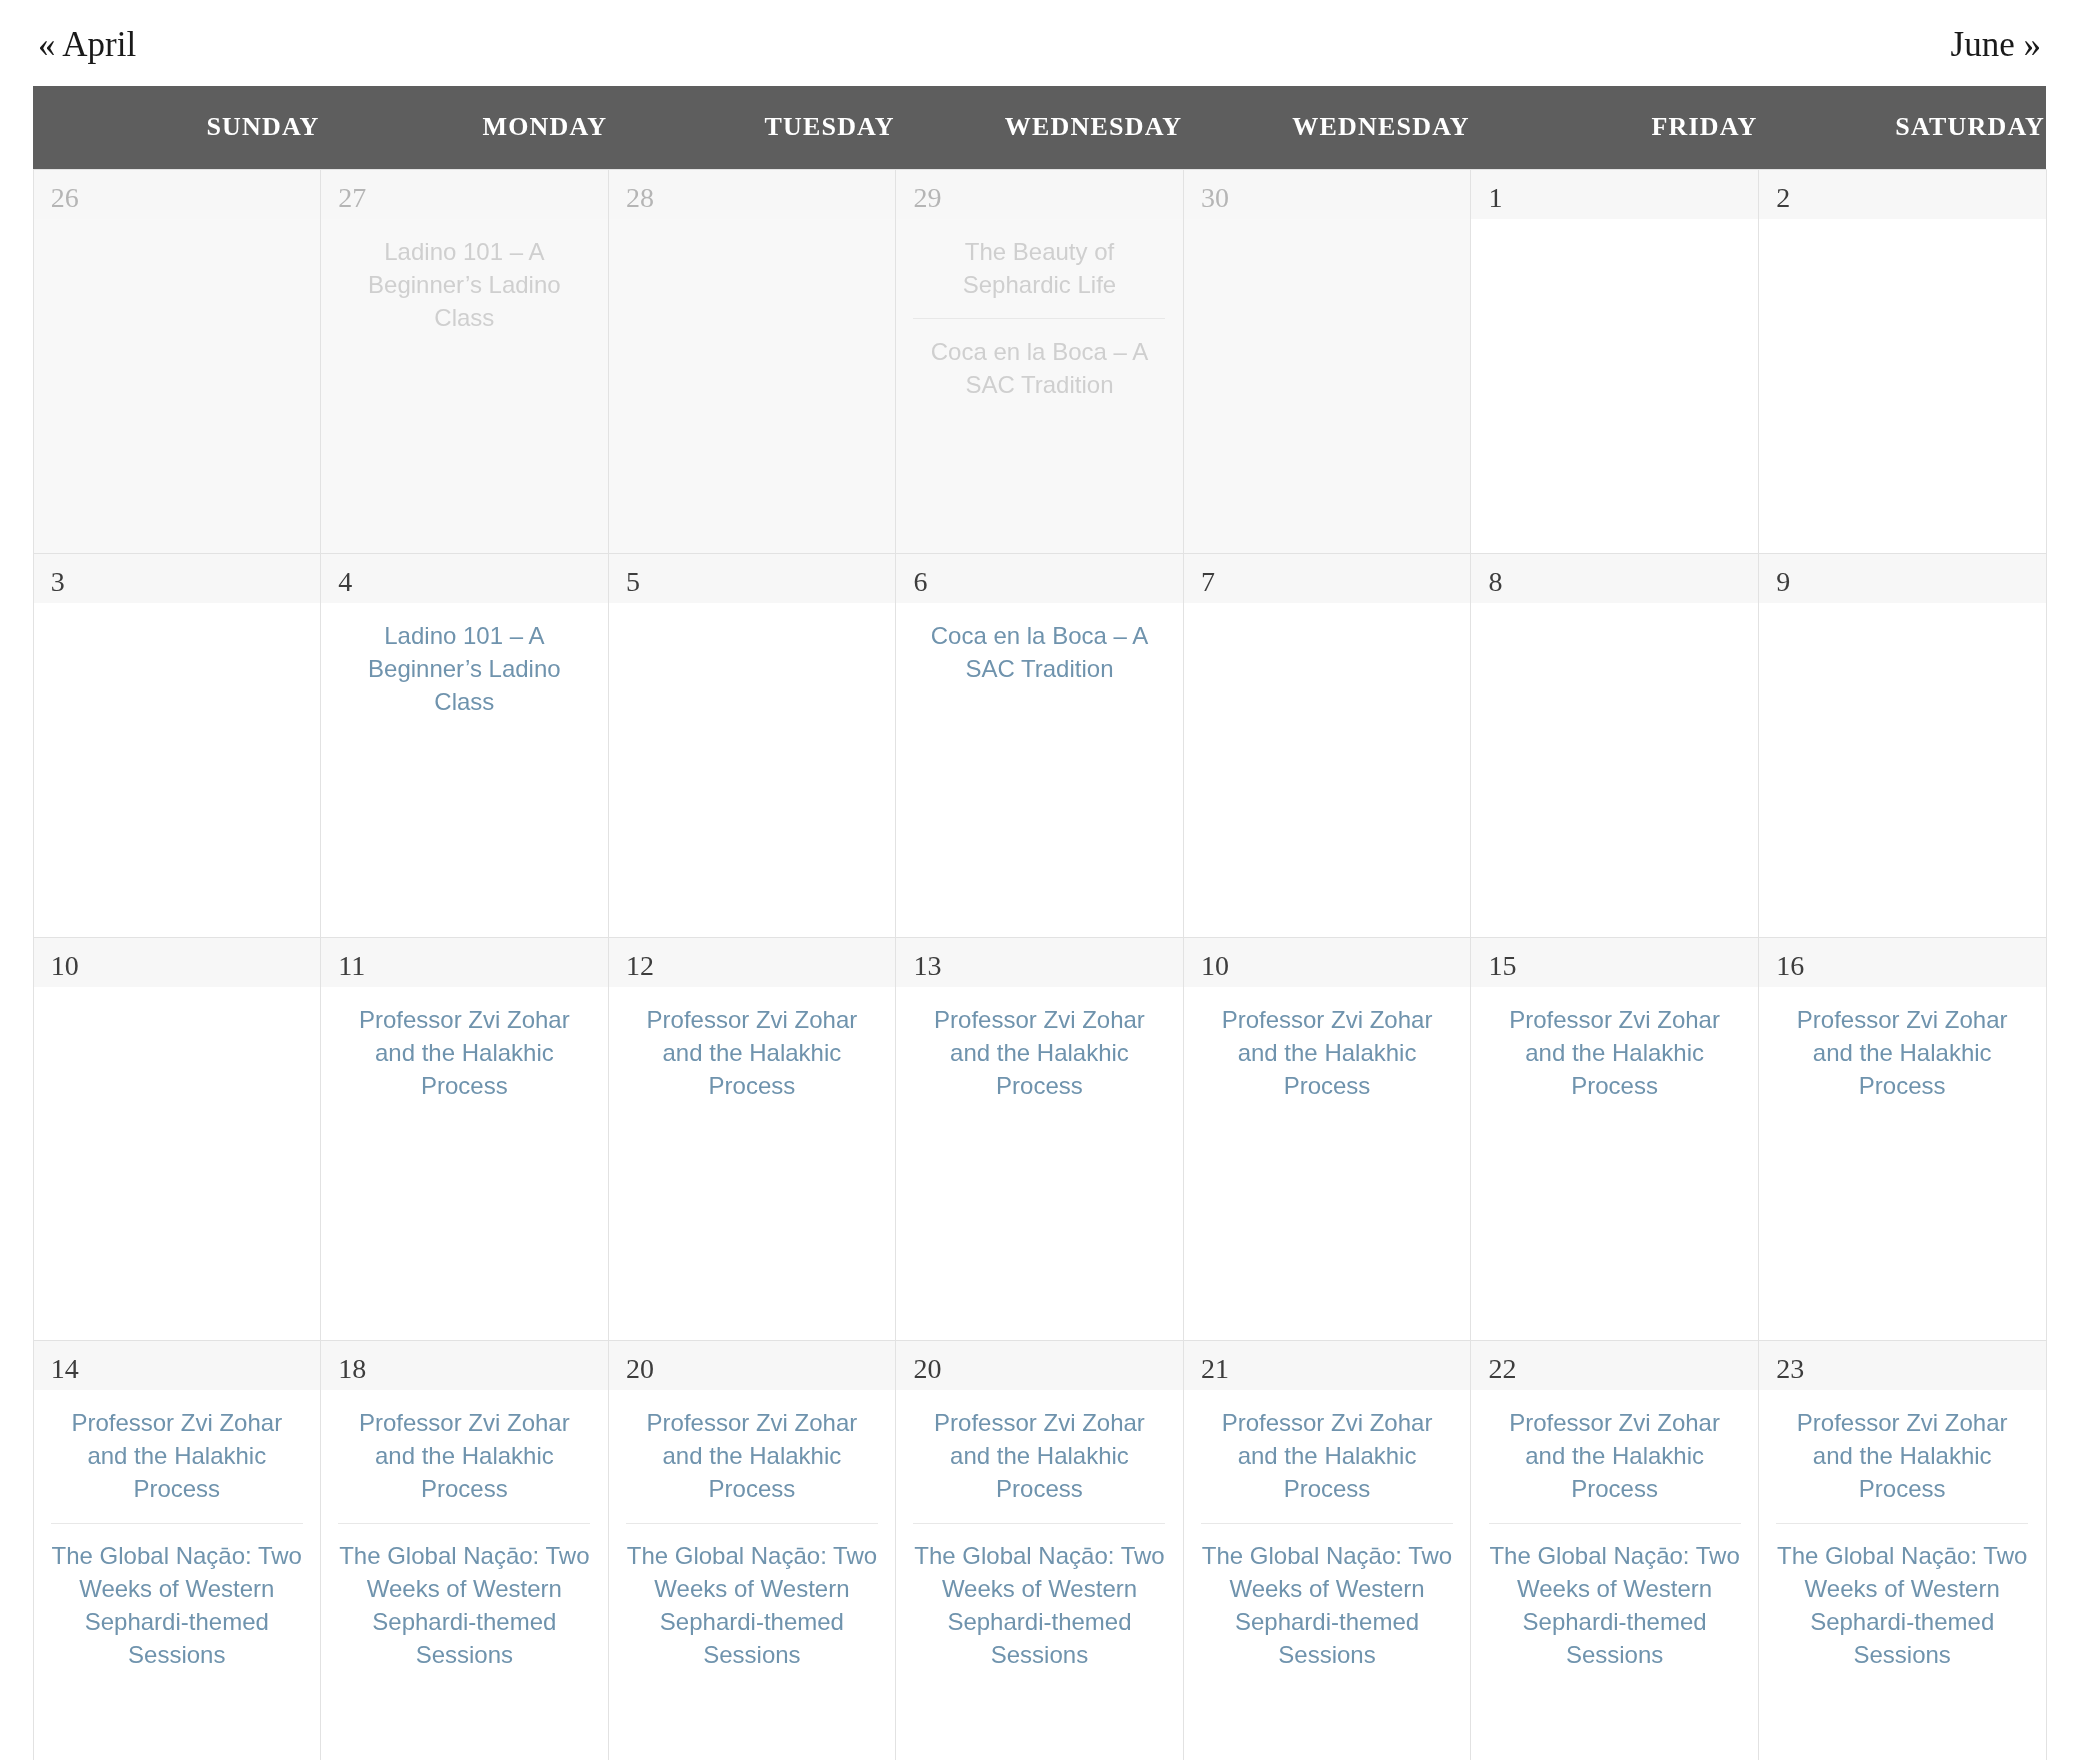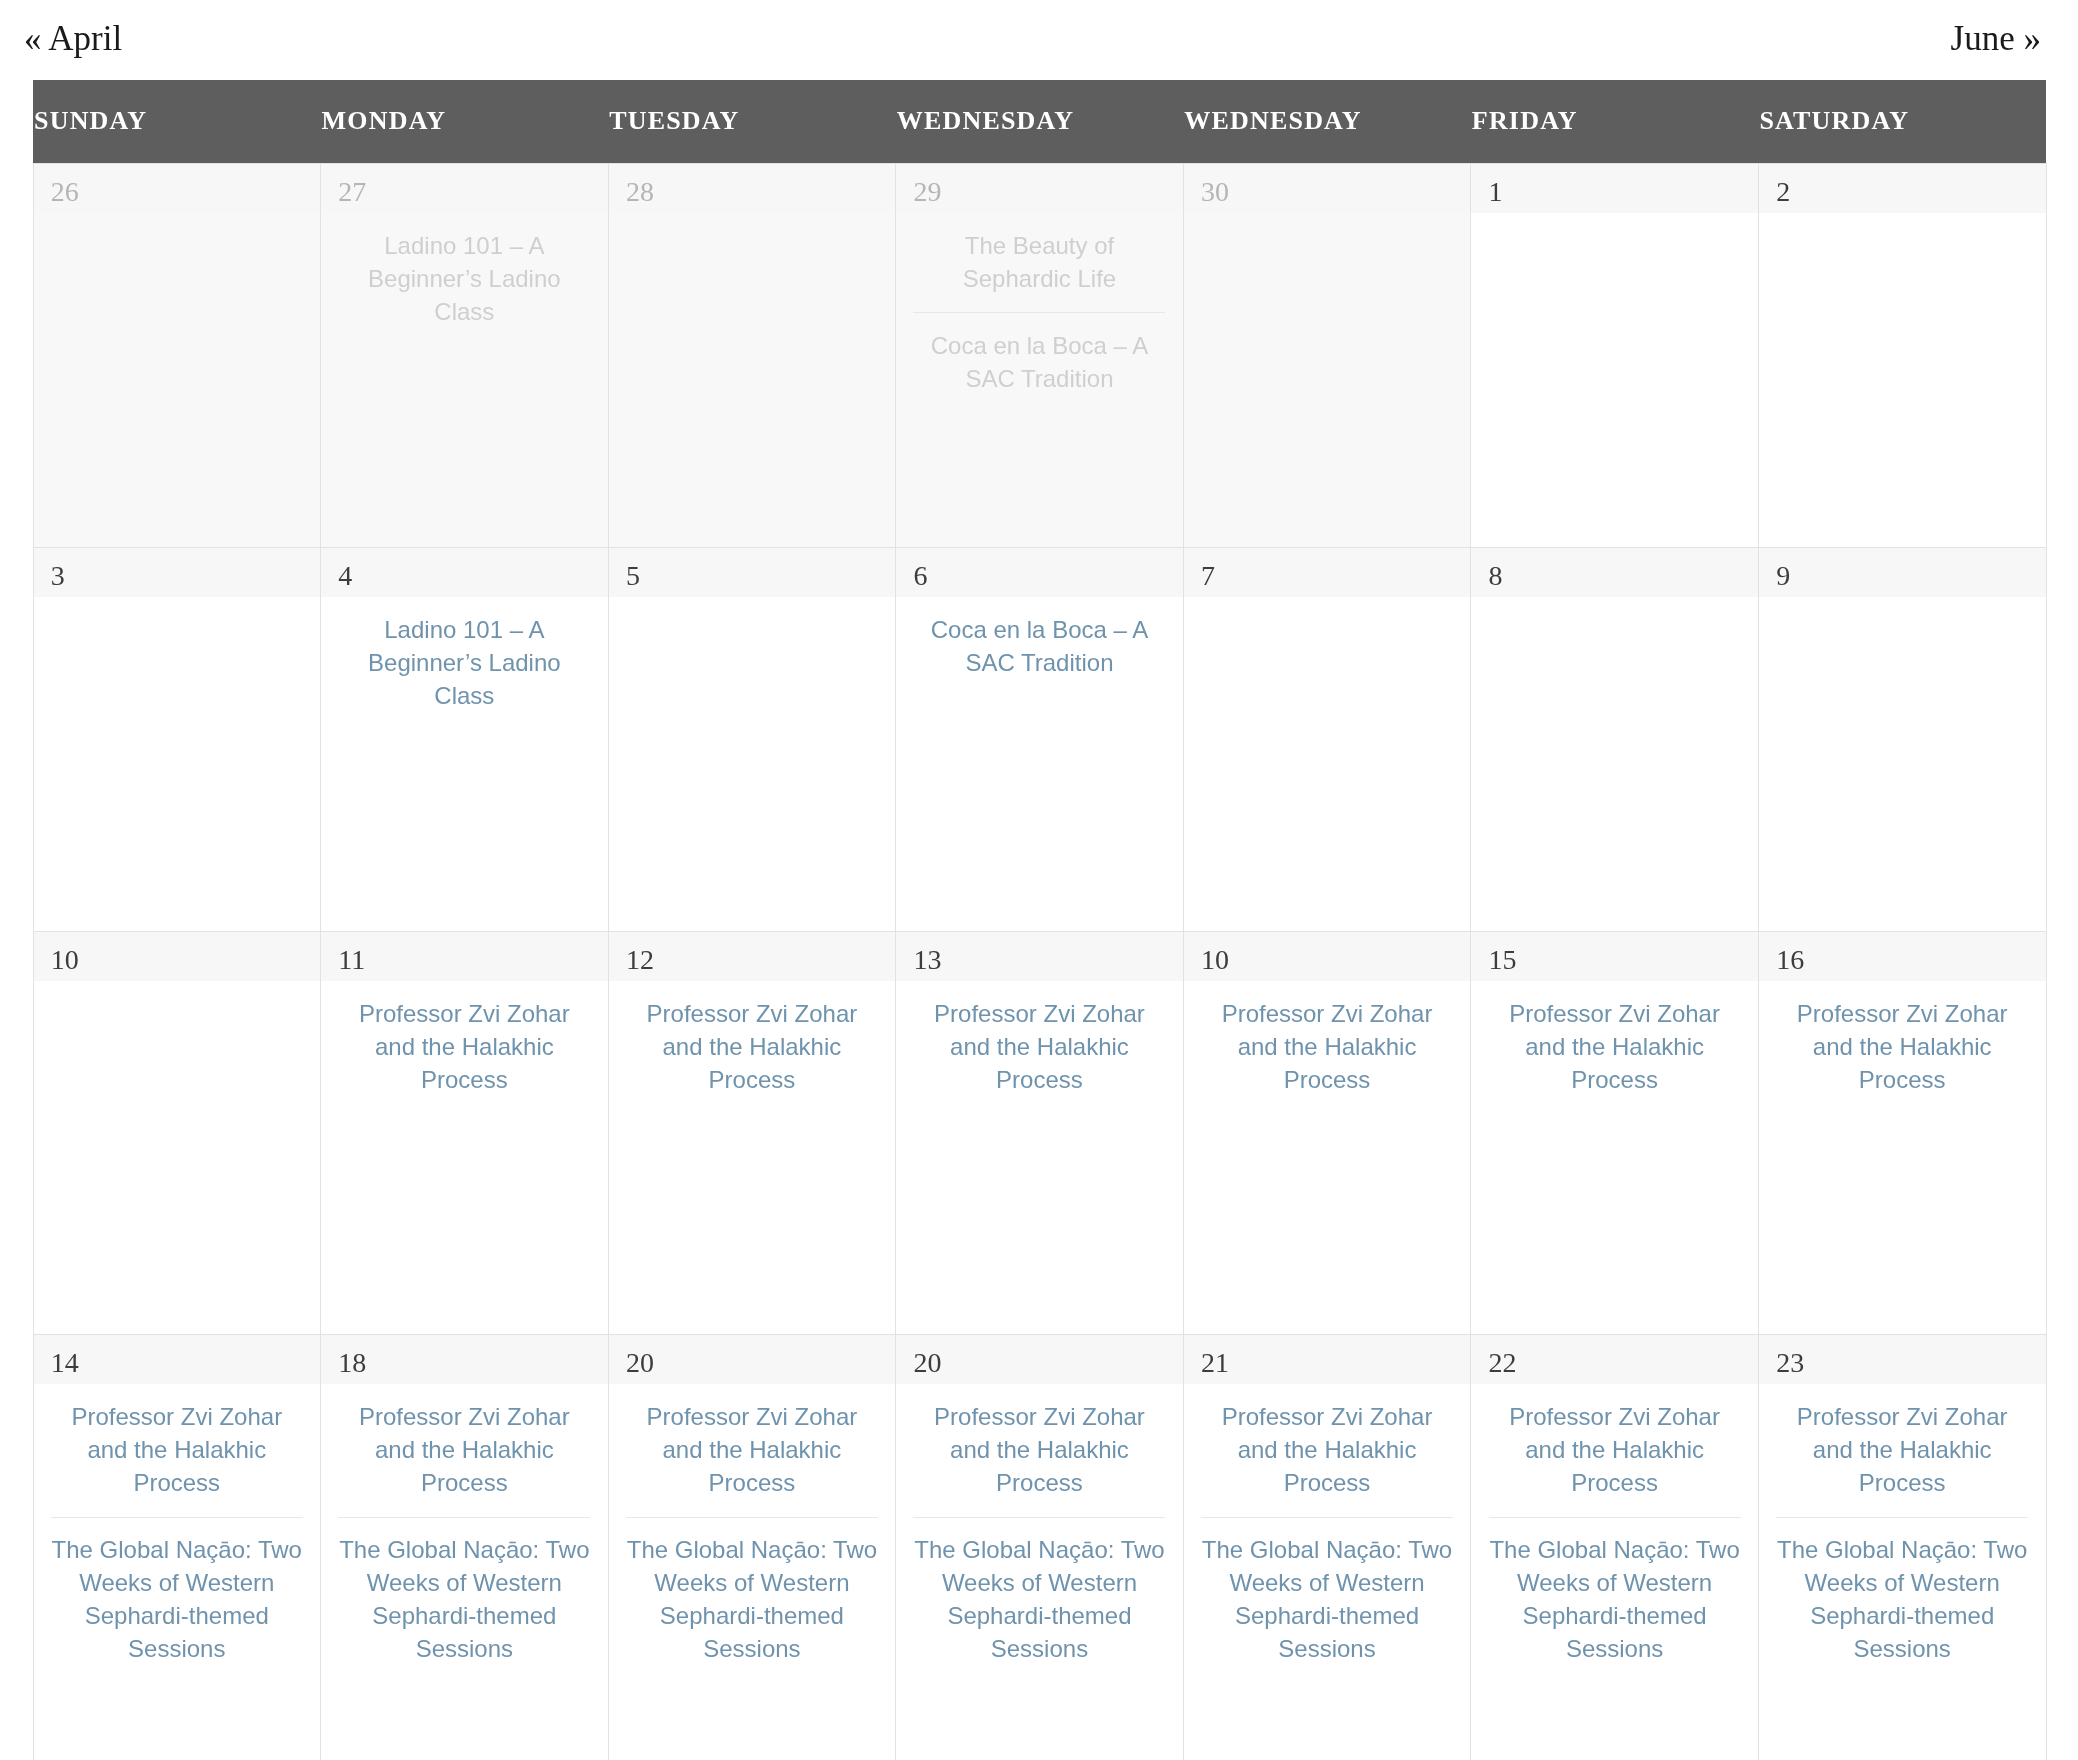--- a/index.html
+++ b/index.html
@@ -13,24 +13,25 @@
     width: 2079px;
     min-height: 1761px;
     position: relative;
   }
 
   
   .cal-nav {
     display: flex;
     justify-content: space-between;
     align-items: center;
-    padding: 19px 38px 21px 24px;
+    padding: 19px 38px 21px 38px;
     font-family: "Liberation Serif", serif;
     font-size: 35px;
     color: #1a1a1a;
+    margin-top: 6px;
   }
   .cal-nav a {
     color: #1a1a1a;
     text-decoration: none;
     cursor: pointer;
   }
 
   
   .calendar {
     width: 2014px;
@@ -40,21 +41,21 @@
   }
   .calendar th {
     background: #5e5e5e;
     color: #ffffff;
     font-family: "Liberation Serif", serif;
     font-weight: bold;
     font-size: 26px;
     letter-spacing: 1.2px;
     height: 83px;
     vertical-align: middle;
-    text-align: left;
+    text-align: right;
     border: none;
   }
   .calendar td {
     border: 1px solid #e2e2e2;
     vertical-align: top;
     padding: 0;
     width: 14.2857%;
     background: #ffffff;
     margin-left: 28px;
   }

